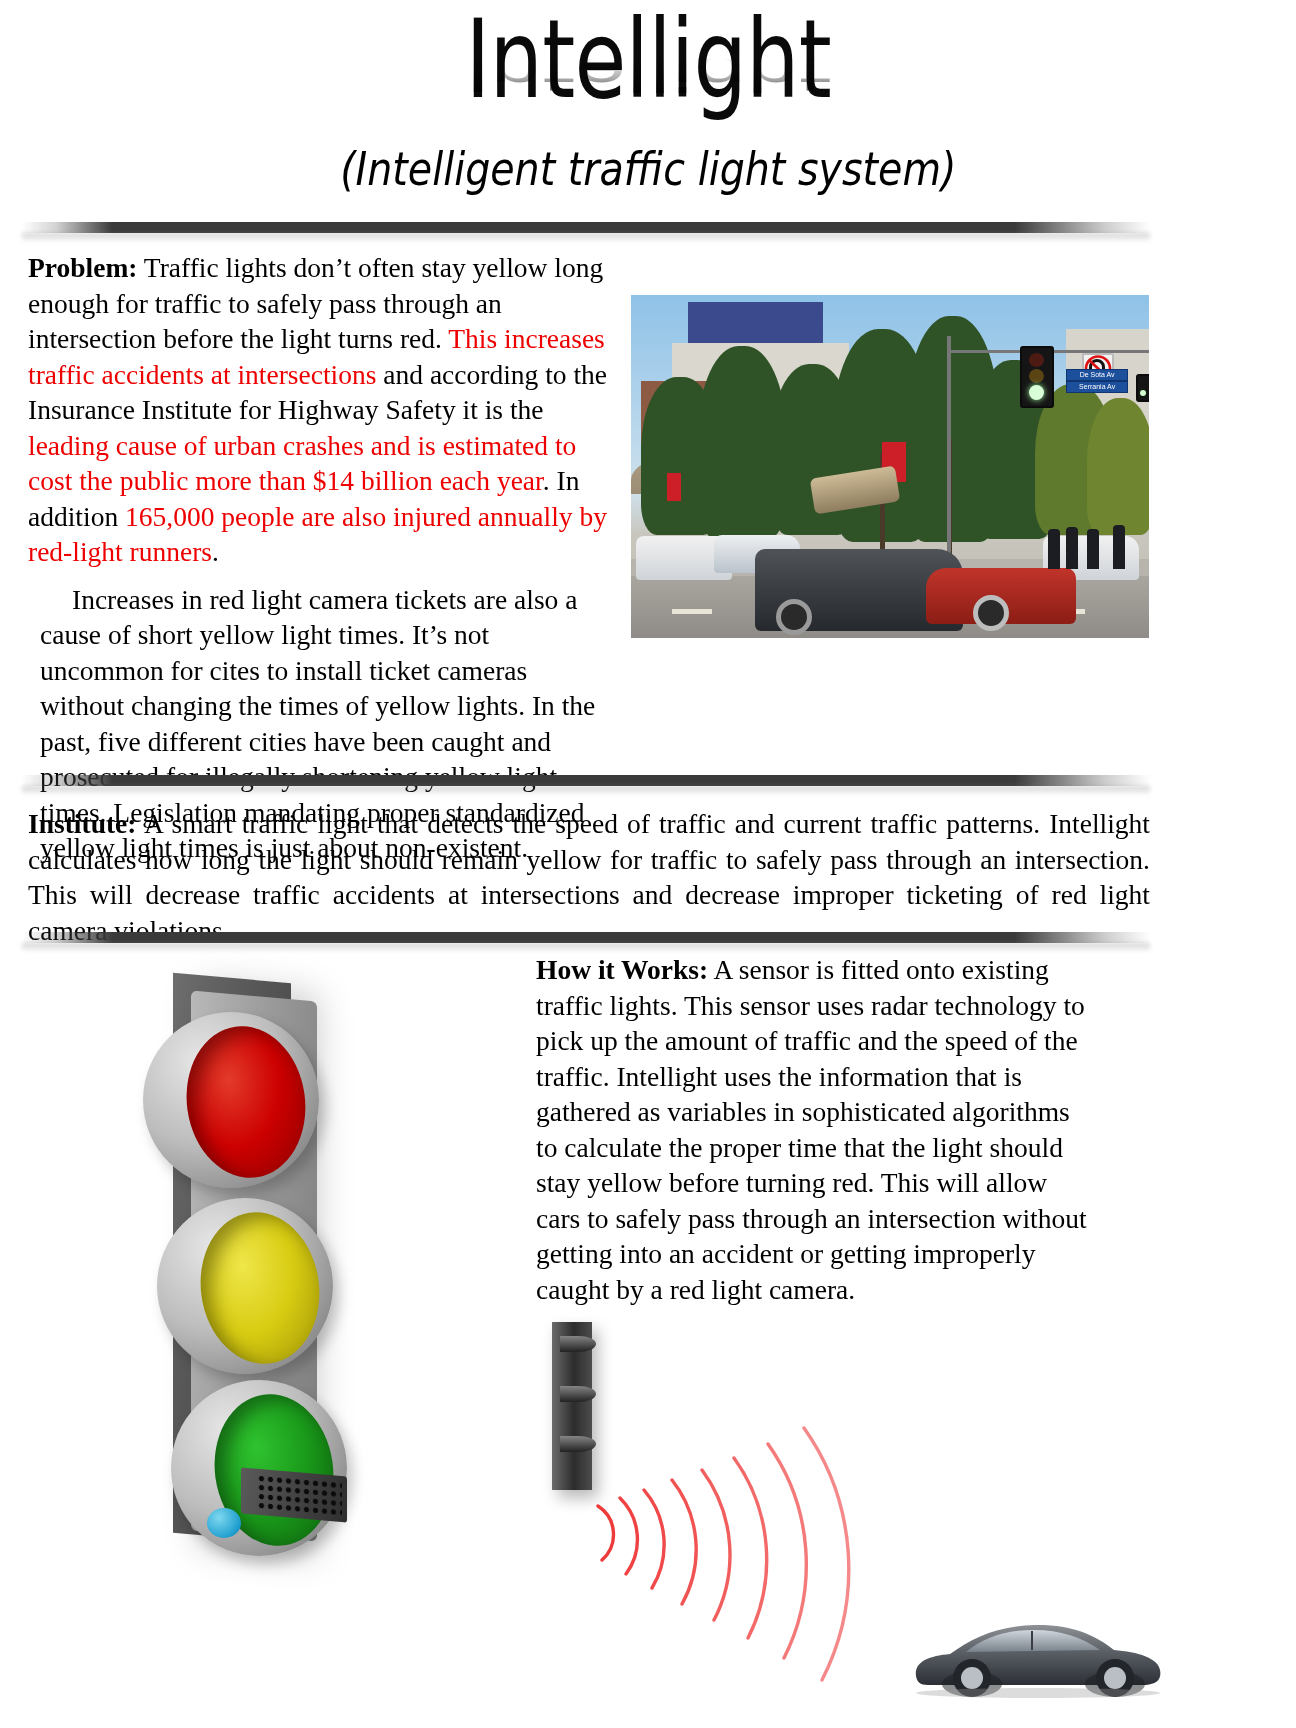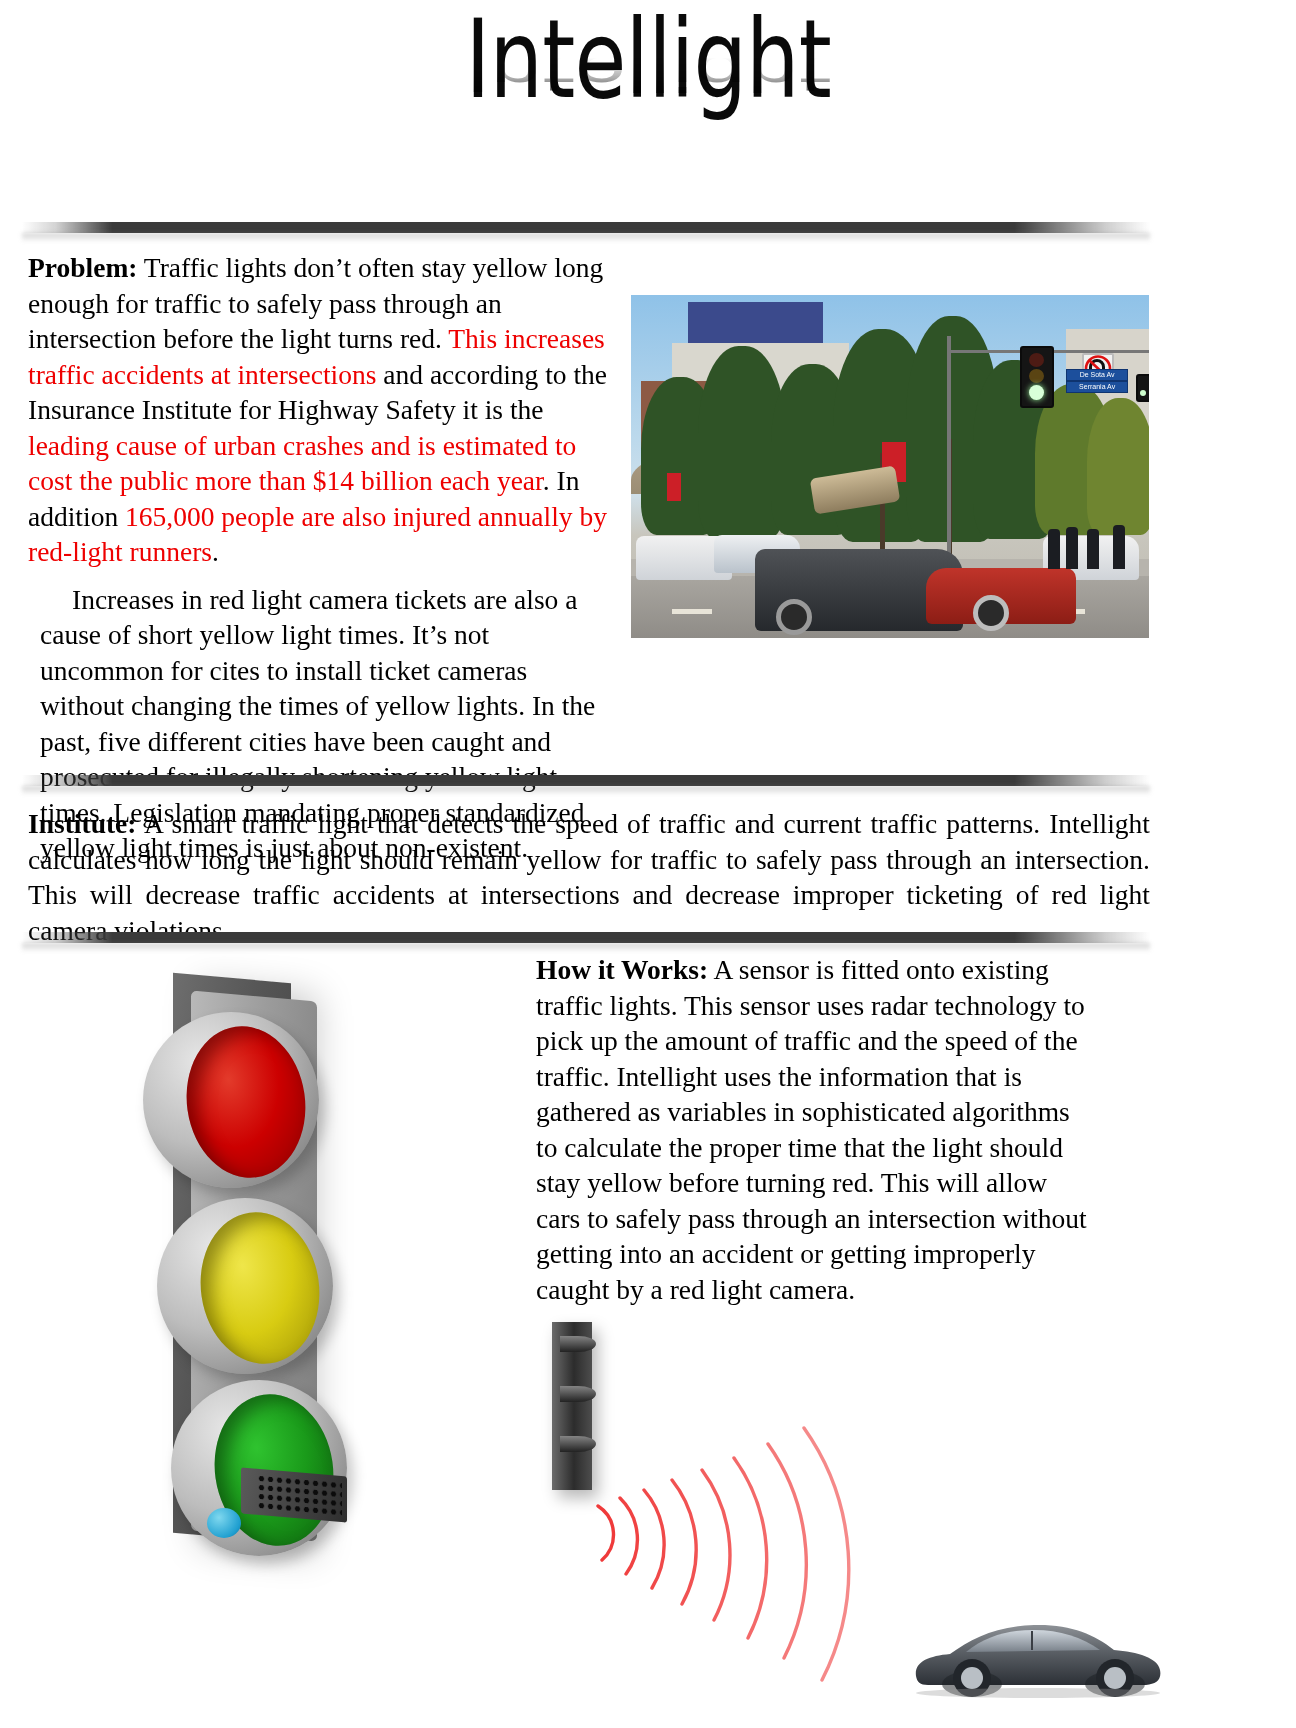--- a/index.html
+++ b/index.html
@@ -242,20 +242,23 @@
 </head>
 <body>
 
 <div class="header">
   <div class="title-wrap">
     <div class="title">Intellight</div>
   </div>
   <div class="title-reflection">
     <div class="title">Intellight</div>
   </div>
+  <div class="subtitle">
+    <span>(Intelligent traffic light system)</span>
+  </div>
 </div>
 
 <div class="divider" style="top:222px;"></div>
 
 <div id="problem-text" class="col-text">
   <p style="margin:0;">
     <span class="lead">Problem:</span><span> Traffic lights don’t often stay yellow long enough for traffic to safely pass through an intersection before the light turns red.  </span><span class="red">This increases traffic accidents at intersections</span><span> and according to the Insurance Institute for Highway Safety it is the </span><span class="red">leading cause of urban crashes and is estimated to cost the public more than $14 billion each year</span><span>. In addition </span><span class="red">165,000 people are also injured annually by red-light runners</span><span>.</span>
   </p>
   <p style="margin:12px;">
     <span class="indent"></span><span>Increases in red light camera tickets are also a cause of short yellow light times. It’s not uncommon for cites to install ticket cameras without changing the times of yellow lights.  In the past, five different cities have been caught and prosecuted for illegally shortening yellow light times. Legislation mandating proper standardized yellow light times is just about non-existent.</span>

